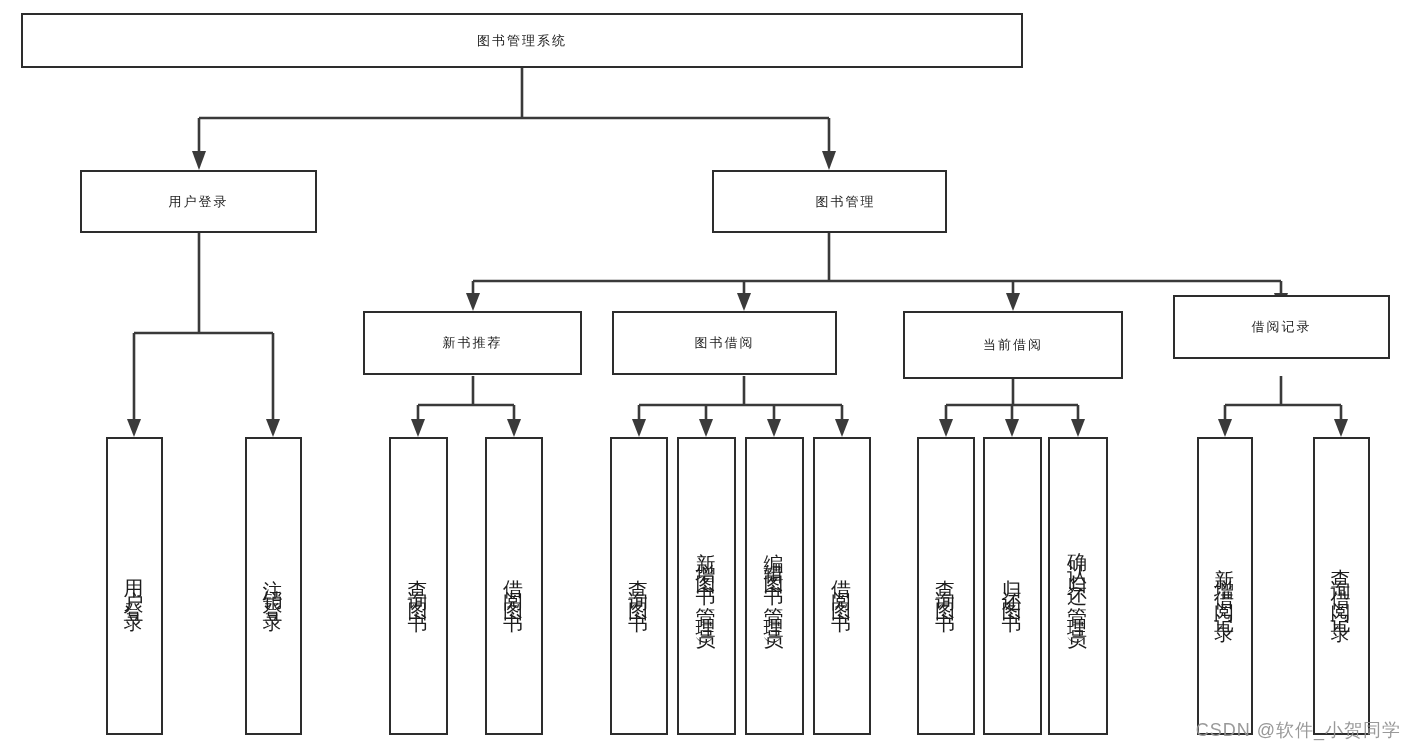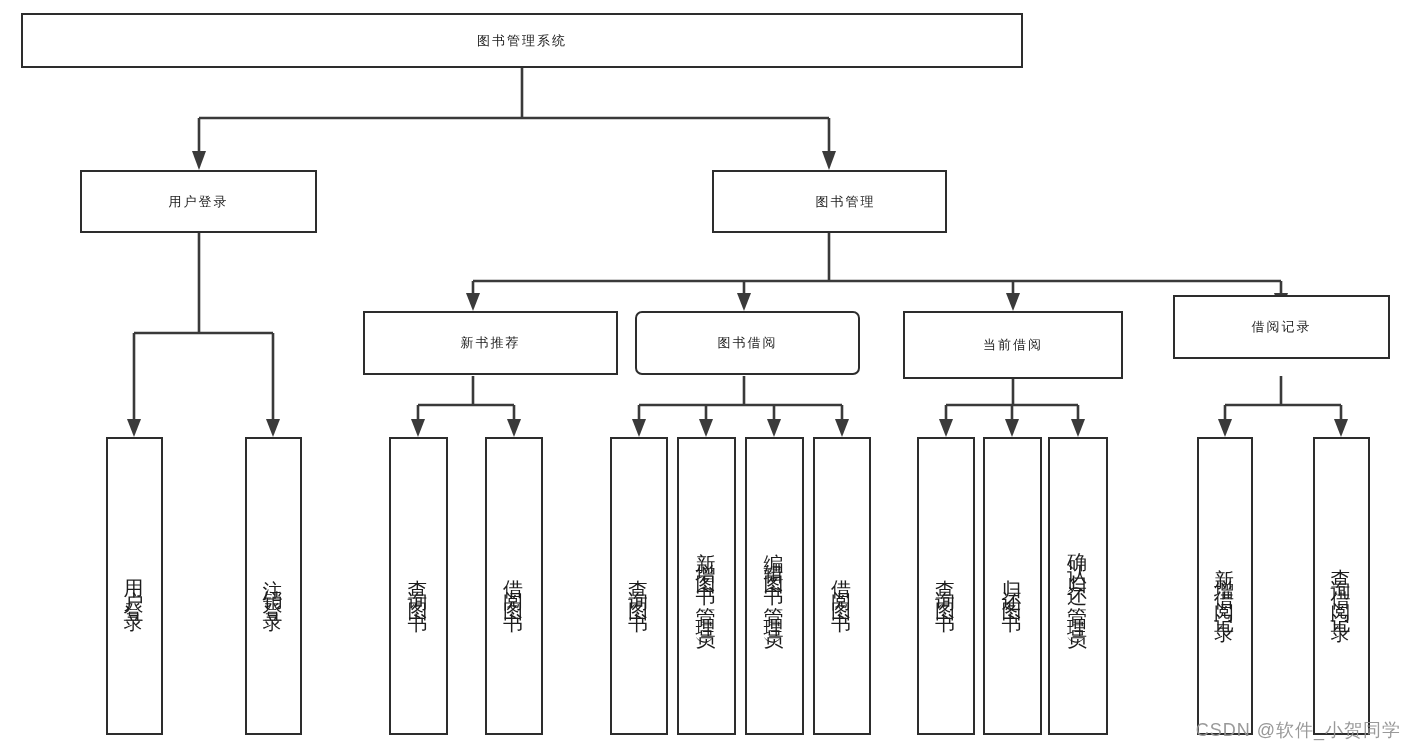--- a/index.html
+++ b/index.html
@@ -89,22 +89,22 @@
       <polygon points="1218,419 1232,419 1225,437"></polygon>
       <polygon points="1334,419 1348,419 1341,437"></polygon>
     </g>
   </svg>
 
   <div class="box hbox" style="left:21px; top:13px; width:1002px; height:55px;">图书管理系统</div>
 
   <div class="box hbox" style="left:80px; top:170px; width:237px; height:63px;">用户登录</div>
   <div class="box hbox" style="left:712px; top:170px; width:235px; height:63px;padding-left:32px;">图书管理</div>
 
-  <div class="box hbox" style="left:363px; top:311px; width:255px; height:64px;text-align:right;">新书推荐</div>
-  <div class="box hbox" style="left:635px; top:311px; width:225px; height:64px;border-radius:7px;">图书借阅</div>
+  <div class="box hbox" style="left:363px; top:311px; width:219px; height:64px;text-align:right;">新书推荐</div>
+  <div class="box hbox" style="left:612px; top:311px; width:225px; height:64px;">图书借阅</div>
   <div class="box hbox" style="left:903px; top:311px; width:220px; height:68px;">当前借阅</div>
   <div class="box hbox" style="left:1173px; top:295px; width:217px; height:64px;">借阅记录</div>
 
   <div class="box vbox" style="left:106px; top:437px; width:57px; height:298px;">
     <span class="vtext">用户登录</span>
   </div>
   <div class="box vbox" style="left:245px; top:437px; width:57px; height:298px;">
     <span class="vtext">注销登录</span>
   </div>
 

